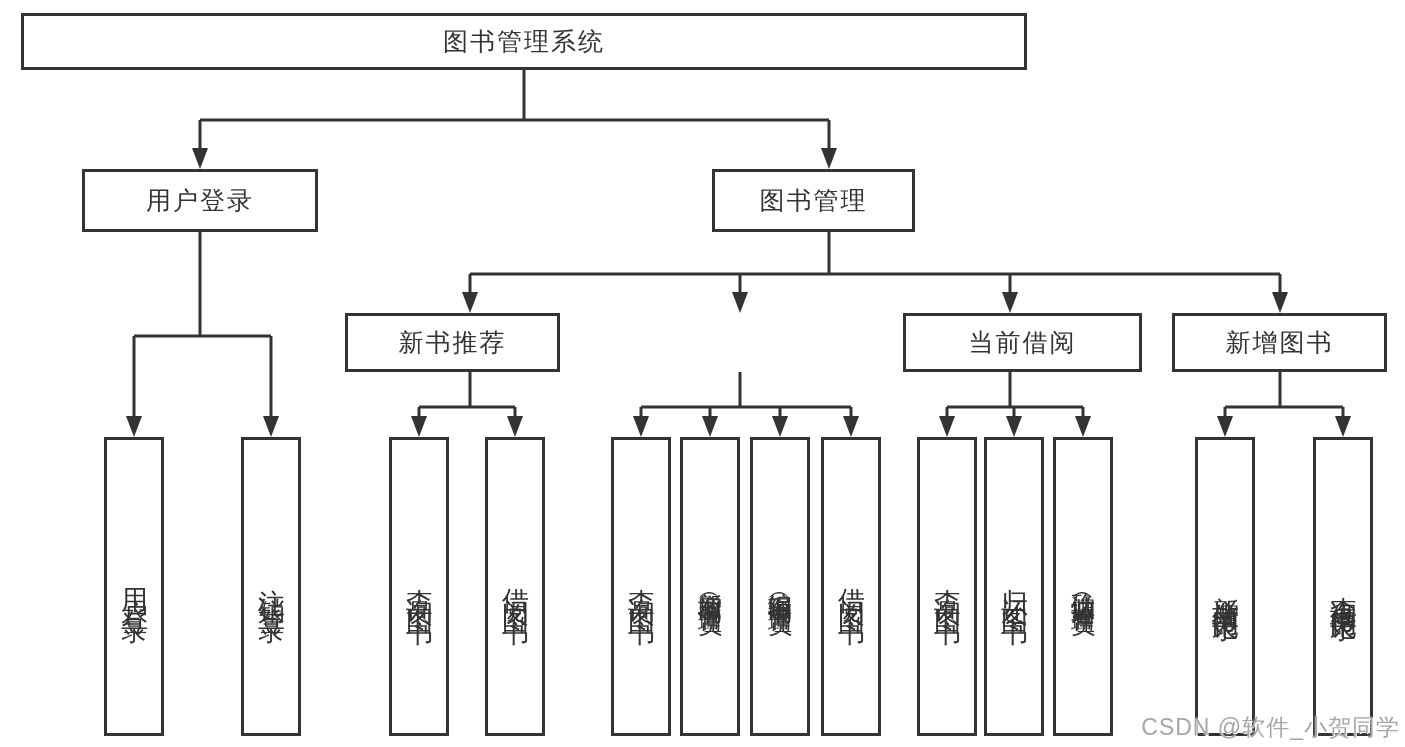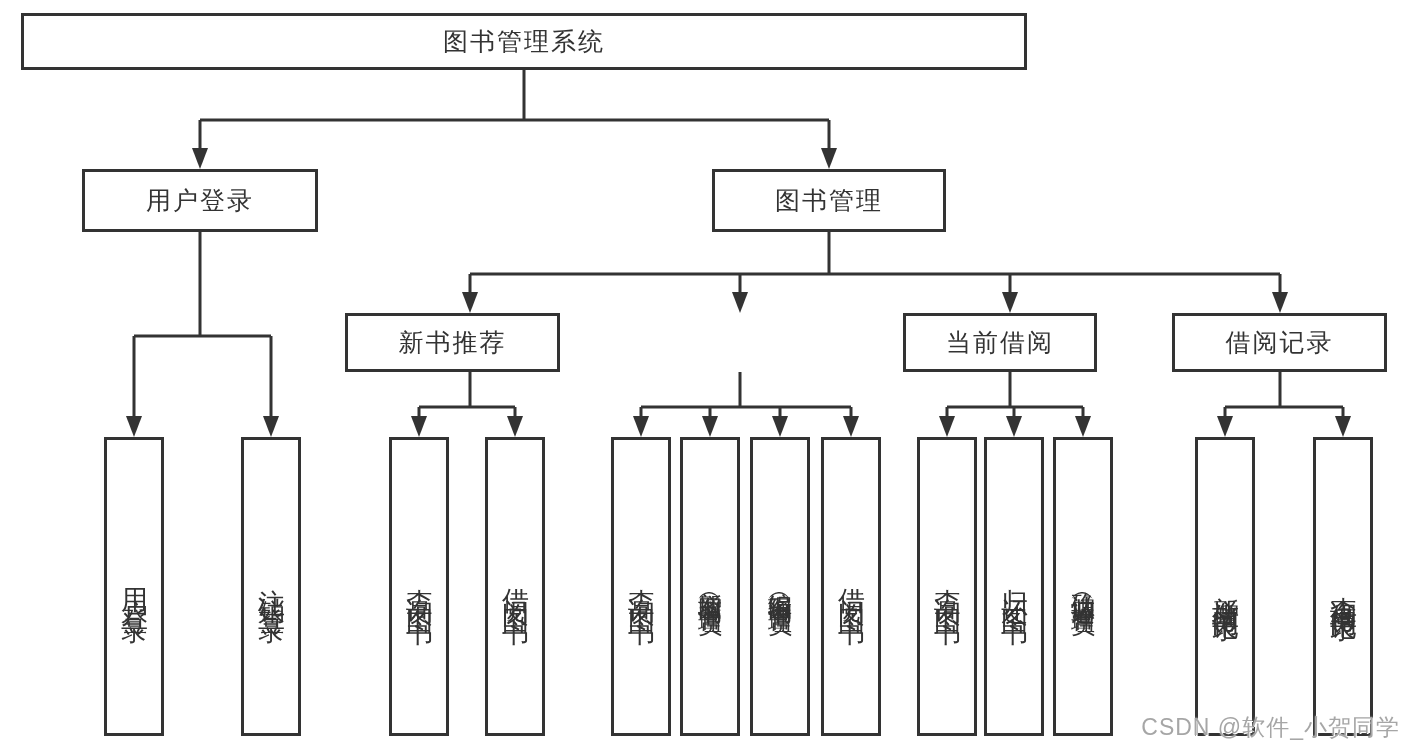--- a/index.html
+++ b/index.html
@@ -86,32 +86,32 @@
     </g>
   </svg>
 
   <div class="box h" style="left:21px;top:13px;width:1006px;height:57px">
     <span>图书管理系统</span>
   </div>
 
   <div class="box h" style="left:82px;top:169px;width:236px;height:63px">
     <span>用户登录</span>
   </div>
-  <div class="box h" style="left:712px;top:169px;width:234px;height:63px">
+  <div class="box h" style="left:712px;top:169px;width:203px;height:63px">
     <span>图书管理</span>
   </div>
 
   <div class="box h" style="left:345px;top:313px;width:215px;height:59px">
     <span>新书推荐</span>
   </div>
-  <div class="box h" style="left:903px;top:313px;width:194px;height:59px">
+  <div class="box h" style="left:903px;top:313px;width:239px;height:59px">
     <span>当前借阅</span>
   </div>
   <div class="box h" style="left:1172px;top:313px;width:215px;height:59px">
-    <span>借阅记录</span>
+    <span>新增图书</span>
   </div>
 
   <div class="box v" style="left:104px;top:437px;width:60px;height:299px">
     <span>用户登录</span>
   </div>
   <div class="box v" style="left:241px;top:437px;width:60px;height:299px">
     <span>注销登录</span>
   </div>
 
   <div class="box v" style="left:389px;top:437px;width:60px;height:299px">

